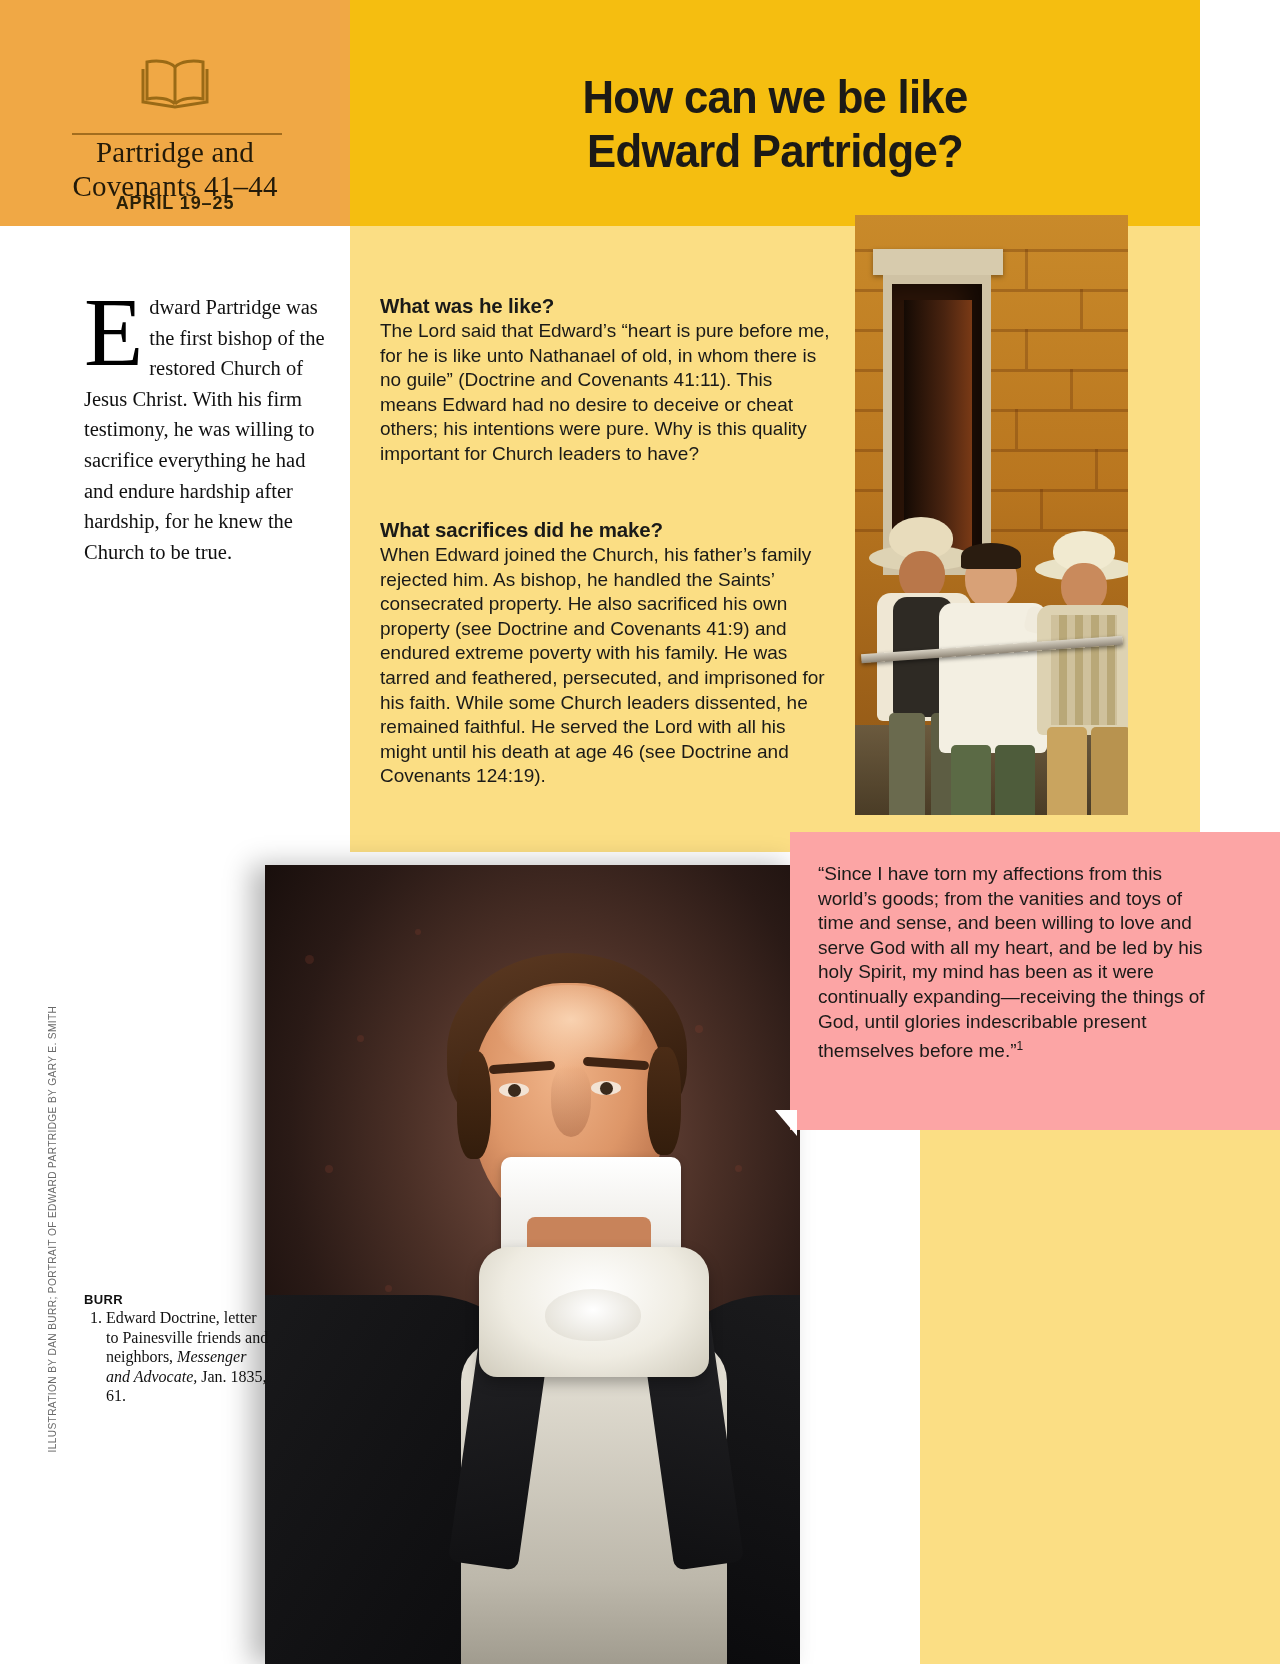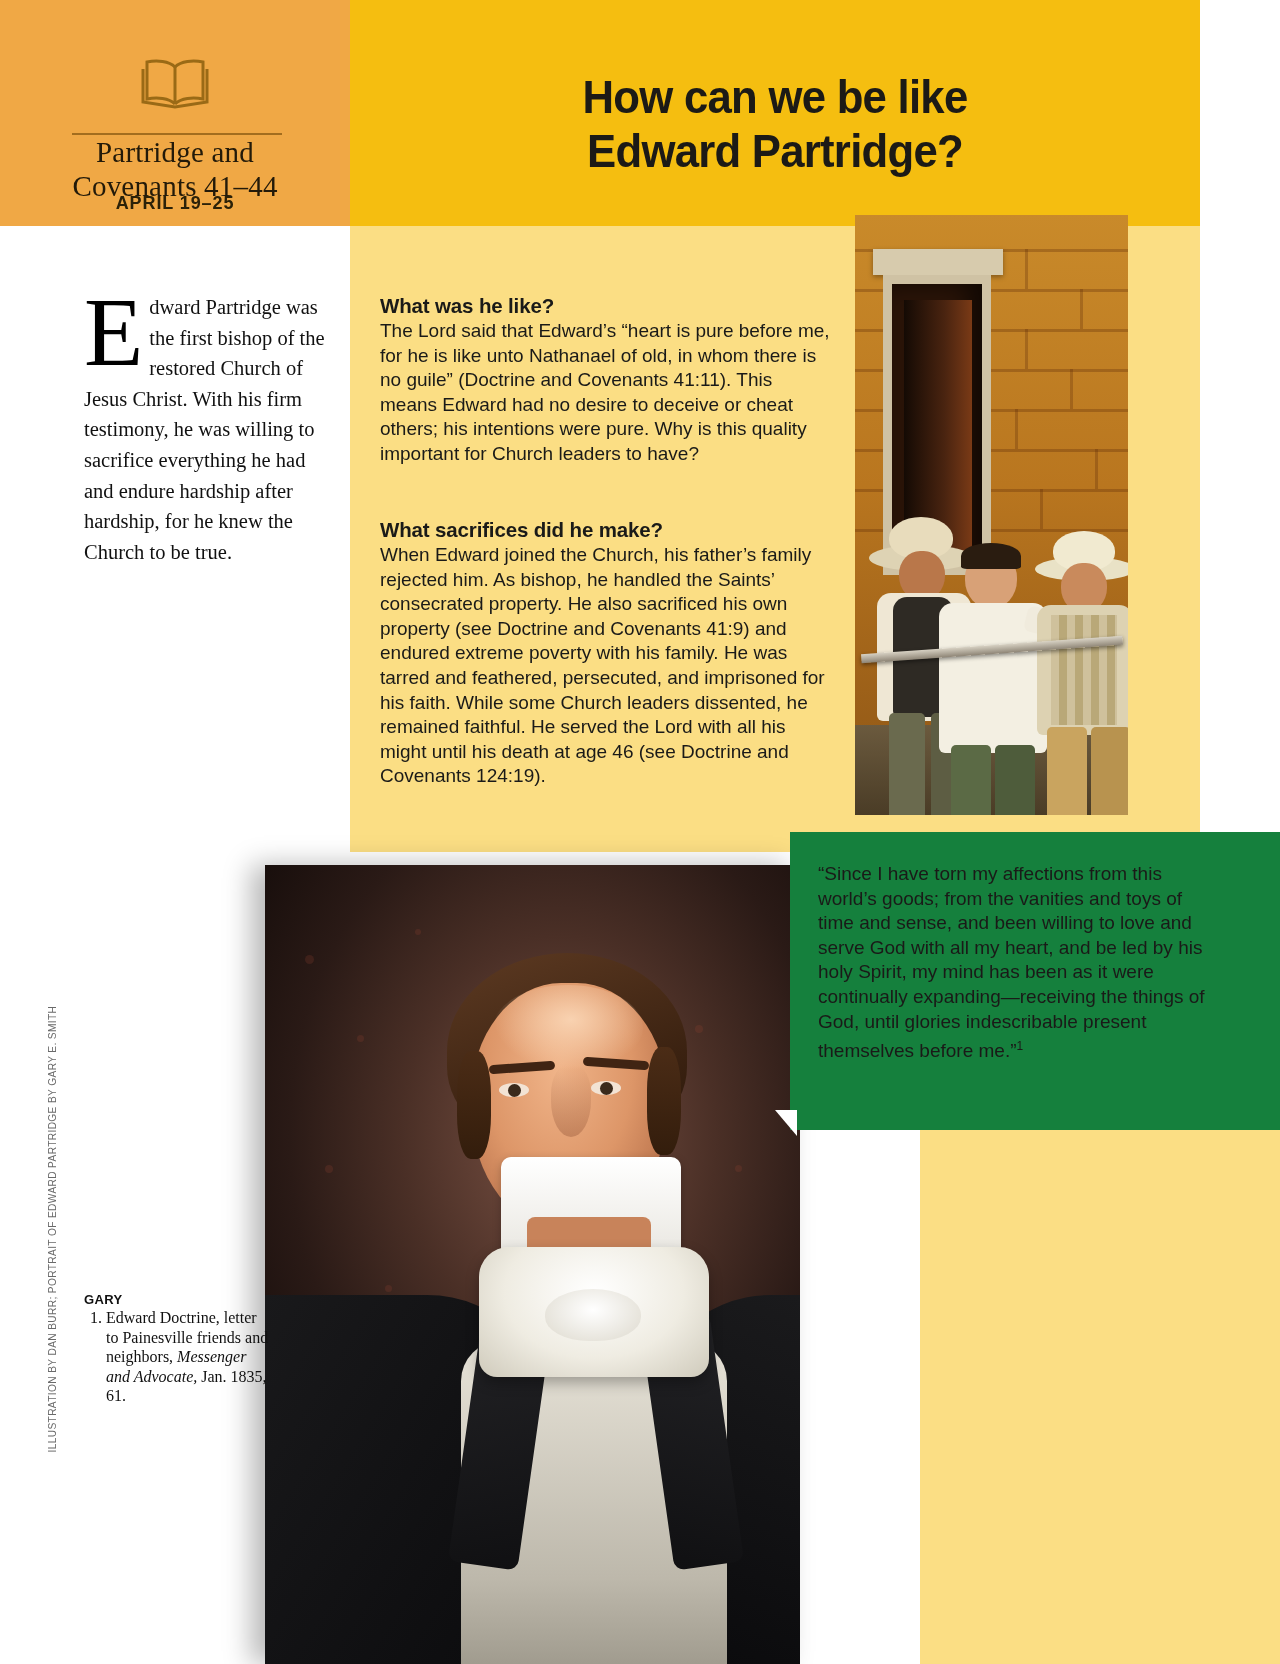--- a/index.html
+++ b/index.html
@@ -263,21 +263,21 @@
   }
   .pt-lapelR{
     position:absolute;left:392px;top:452px;width:70px;height:250px;
     background:linear-gradient(200deg,#232326,#101012);
     transform:rotate(-8deg);border-radius:10px;
   }
 
   
   .quotebox{
     position:absolute;left:790px;top:832px;width:490px;height:298px;
-    background:#15803d;
+    background:#fca5a5;
   }
   .quotebox p{
     margin:0;position:absolute;left:28px;top:30px;width:398px;
     font-size:19px;line-height:24.6px;color:#1a1a18;
   }
   .quote-tail{
     position:absolute;left:775px;top:1110px;
     width:0;height:0;
     border-left:22px solid transparent;
     border-top:26px solid #ffffff;
@@ -414,21 +414,21 @@
     <div class="pt-cravat"></div>
     <div class="pt-knot"></div>
   </div>
 
   <div class="intro">
     <span class="dropcap">E</span><span>dward Partridge was the first bishop of the restored Church of Jesus Christ. With his firm testimony, he was willing to sacrifice everything he had and endure hardship after hardship, for he knew the Church to be true.</span>
   </div>
 
 
   <div class="note">
-    <h4>GARY</h4>
+    <h4>BURR</h4>
     <ol>
       <li><span>Edward Doctrine, letter to Painesville friends and neighbors, </span><em>Messenger and Advocate,</em><span> Jan. 1835, 61.</span></li>
     </ol>
   </div>
 
   <div class="credit">ILLUSTRATION BY DAN BURR; PORTRAIT OF EDWARD PARTRIDGE BY GARY E. SMITH</div>
 
   <div class="qa qa-1">
     <h3>What was he like?</h3>
     <p>The Lord said that Edward’s “heart is pure before me, for he is like unto Nathanael of old, in whom there is no guile” (Doctrine and Covenants 41:11). This means Edward had no desire to deceive or cheat others; his intentions were pure. Why is this quality important for Church leaders to have?</p>

